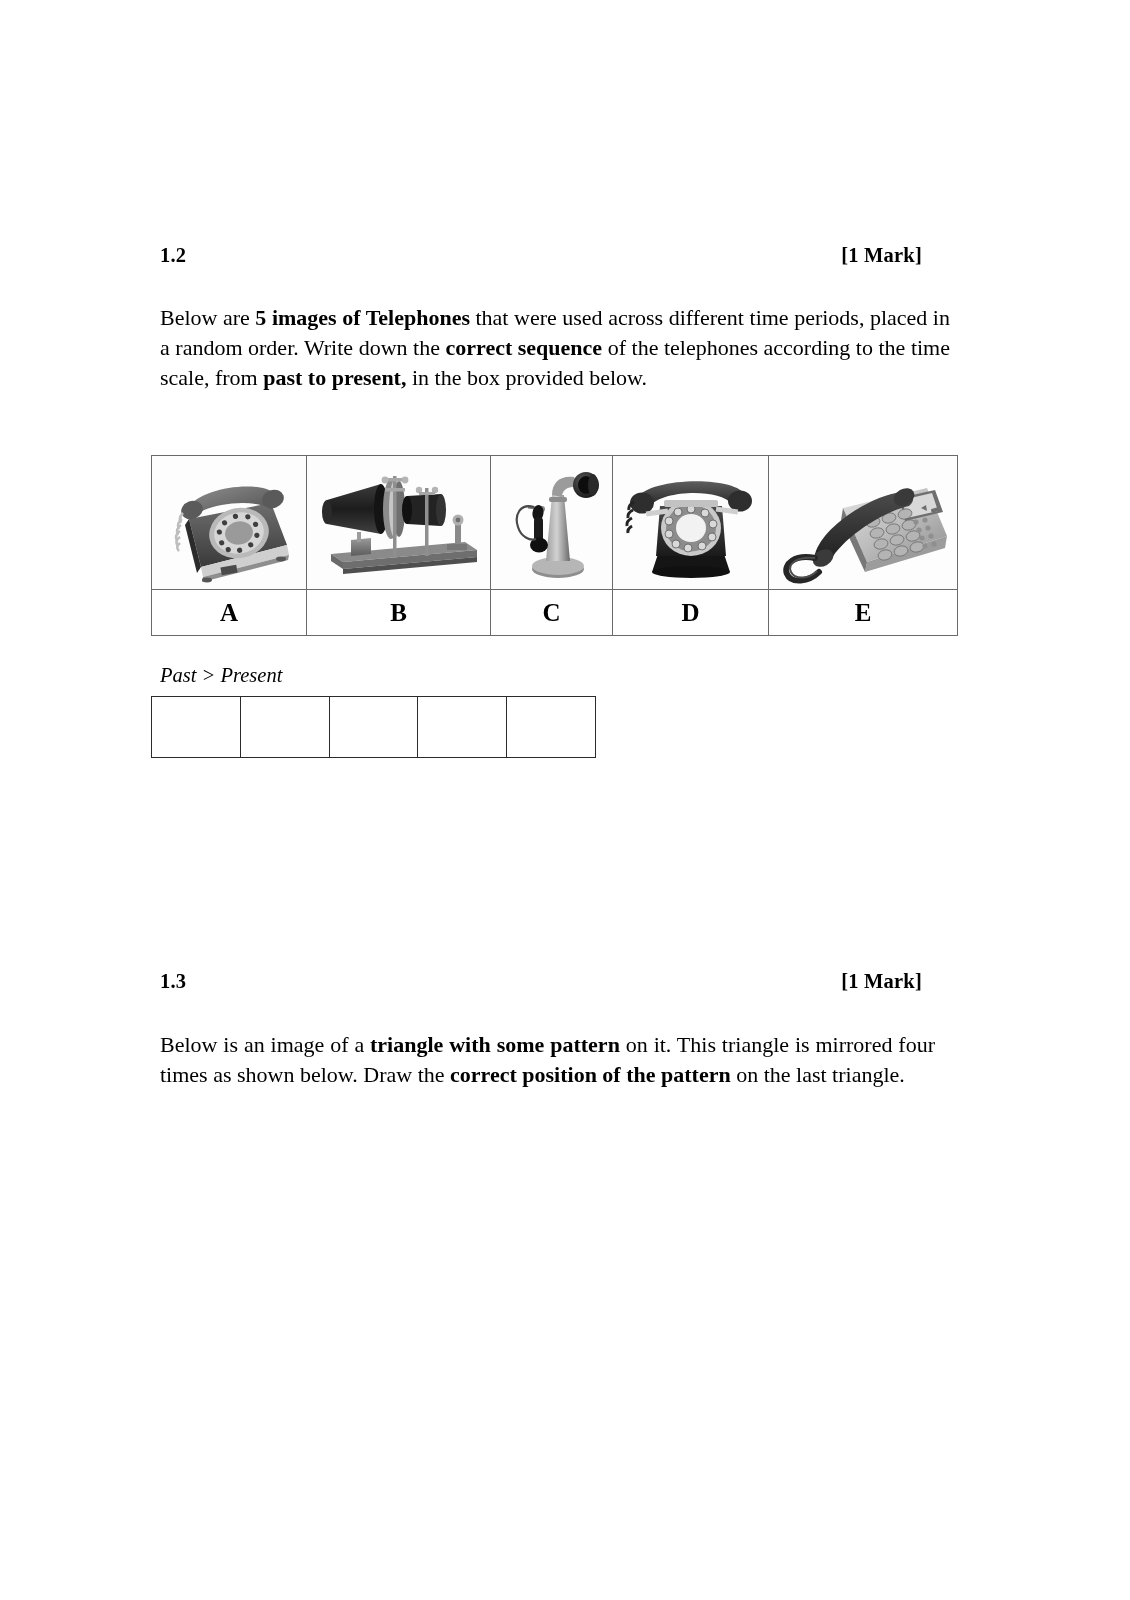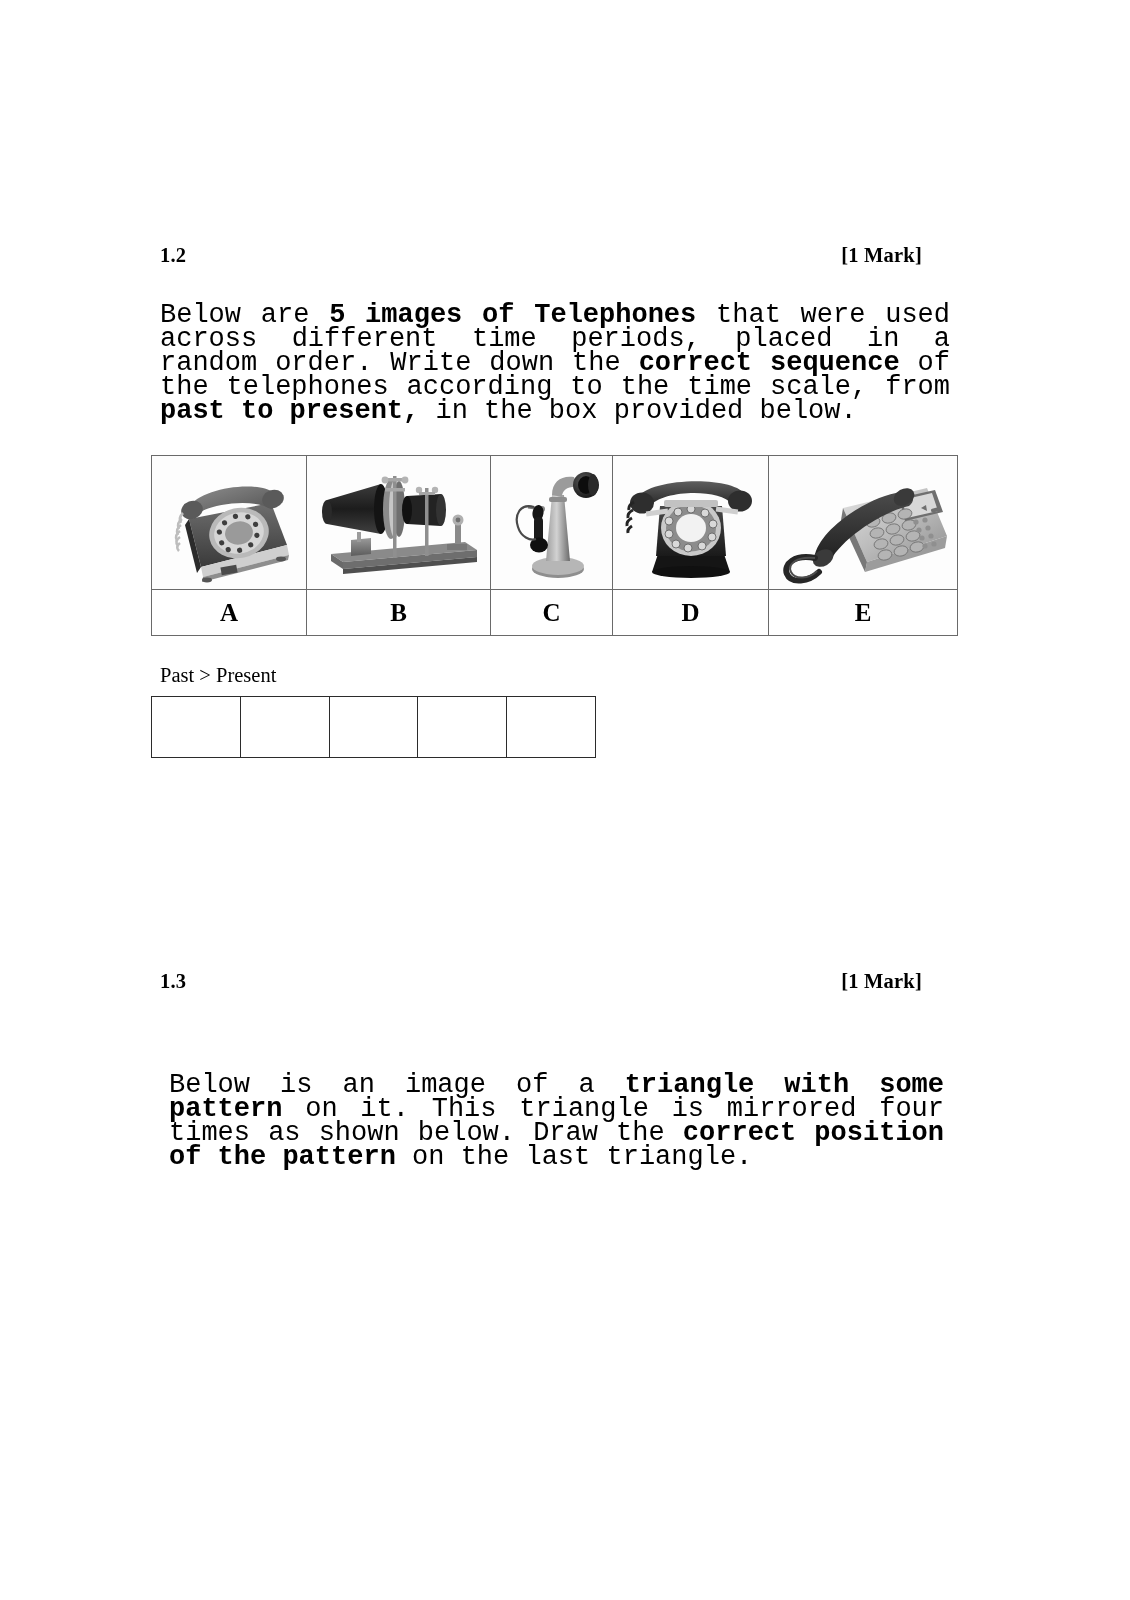--- a/index.html
+++ b/index.html
@@ -30,25 +30,24 @@
     letter-spacing: 0.2px;
   }
   .qnum { font-weight: bold; }
   .qmark { font-weight: bold; text-align: center; }
 
   
   .qbody {
     position: absolute;
     left: 160px;
     width: 790px;
-    font-size: 27px;
-    line-height: 24px;
+    font-size: 22px;
+    line-height: 30px;
     text-align: justify;
     text-justify: inter-word;
-    font-family: Liberation Mono, monospace;
   }
   .qbody b { font-weight: bold; }
 
   
   .phone-table {
     position: absolute;
     left: 151px;
     top: 455px;
     width: 806px;
     border-collapse: collapse;
@@ -76,20 +75,21 @@
   }
   .ph-wrap svg { display: block; }
 
   
   .pp-label {
     position: absolute;
     left: 160px;
     top: 662px;
     font-size: 20.5px;
     line-height: 26px;
+    font-style: italic;
   }
   .answer-table {
     position: absolute;
     left: 151px;
     top: 696px;
     width: 445px;
     border-collapse: collapse;
     table-layout: fixed;
   }
   .answer-table td {
@@ -413,17 +413,17 @@
       <td></td>
     </tr>
   </tbody>
     </table>
 
   <div class="qhead" style="top:970px;font-family:Liberation Serif, serif;">
     <span class="qnum">1.3</span>
     <span class="qmark">[1 Mark]</span>
   </div>
 
-  <div class="qbody" style="top:1073px; width:775px;margin-left:9px;">
+  <div class="qbody" style="top:1030px; width:775px;">
     <span>Below is an image of a </span><b>triangle with some pattern</b><span> on it. This triangle is mirrored four times as shown below. Draw the </span><b>correct position of the pattern</b><span> on the last triangle.</span>
   </div>
 
 </div>
 
 </body></html>

